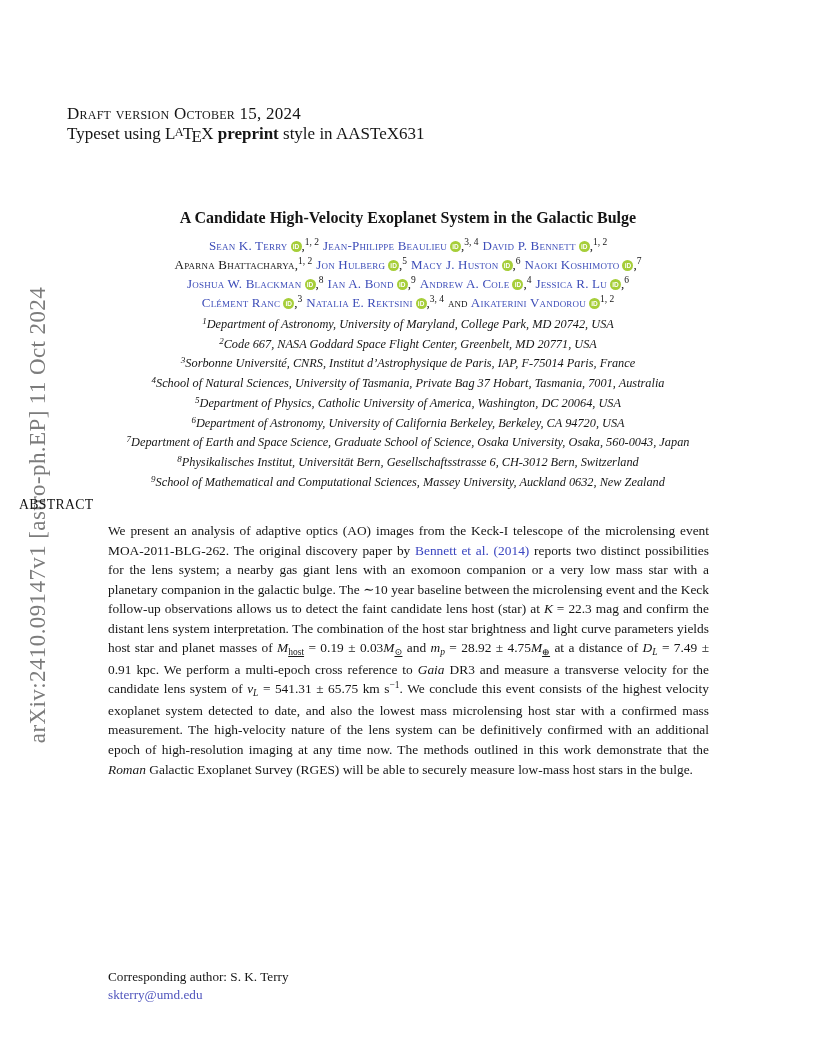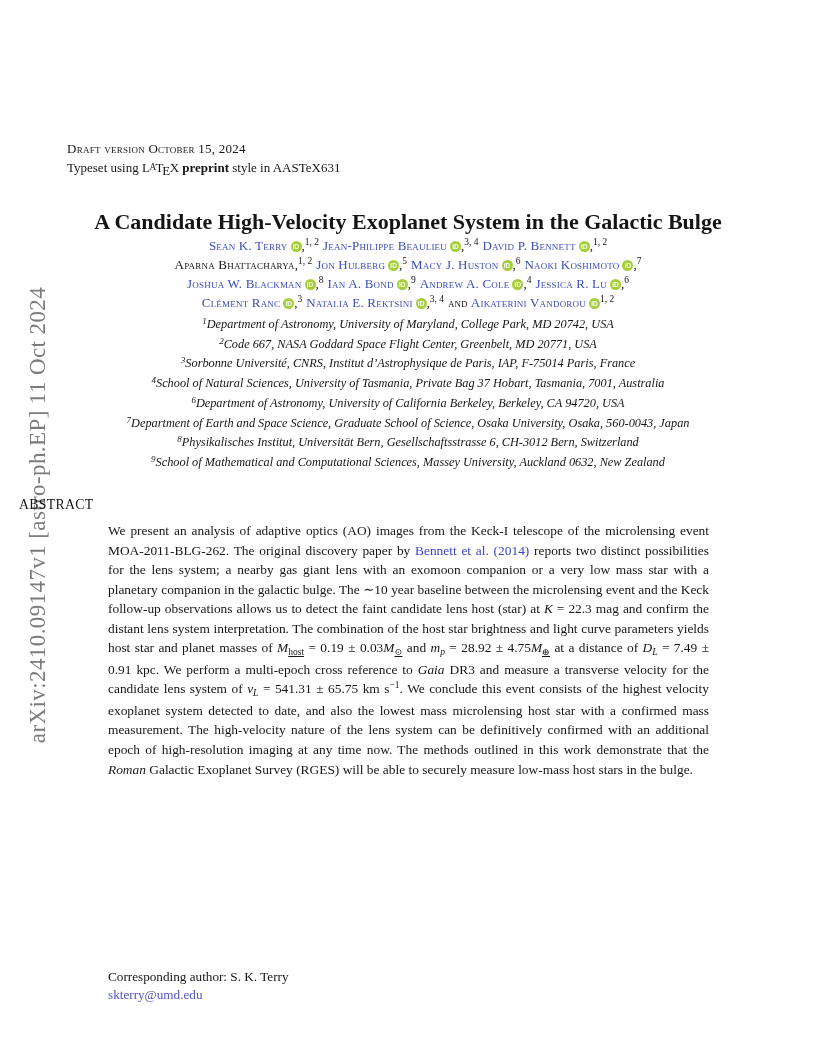--- a/index.html
+++ b/index.html
@@ -4,35 +4,35 @@
 <style>
   html,body{margin:0;padding:0;background:#ffffff;}
   .page{position:relative;width:816px;height:1056px;background:#ffffff;overflow:hidden;
         font-family:"Liberation Serif","DejaVu Serif",serif;color:#151515;}
 
   
   .arxiv-sidebar{position:absolute;left:38px;top:515px;transform:translate(-50%,-50%) rotate(-90deg);
         white-space:nowrap;font-size:23px;color:#7c7c7c;letter-spacing:0.4px;}
 
   
-  .header{position:absolute;left:67px;top:105px;font-size:13px;line-height:18px;margin-top:35px;}
+  .header{position:absolute;left:67px;top:105px;font-size:17px;line-height:18px;}
   .header-line1{font-variant:small-caps;letter-spacing:0.25px;}
   .seg-bold,.seg-b{font-weight:bold;}
   .seg-italic,.seg-i{font-style:italic;}
   .seg-math{font-style:italic;}
   .seg-link{color:#3a45c0;}
   .seg-sub{font-size:9.5px;position:relative;top:3px;text-decoration:underline;}
   .seg-subi{font-size:9.5px;position:relative;top:3px;font-style:italic;}
   .seg-sup{font-size:9.5px;position:relative;top:-5px;}
   .lx-a{text-transform:uppercase;font-size:0.72em;vertical-align:0.26em;margin:0 -0.07em 0 -0.05em;}
   .lx-e{text-transform:uppercase;vertical-align:-0.18em;margin:0 -0.04em 0 -0.1em;}
 
   
   .title{position:absolute;top:209px;left:0;width:100%;text-align:center;
-         font-weight:bold;font-size:22px;}
+         font-weight:bold;font-size:16px;}
 
   
   .authors{position:absolute;top:237px;left:0;width:100%;text-align:center;
            font-size:13px;}
   .author-line{line-height:17px;}
   .author{margin:0 2px;white-space:nowrap;}
   .author-name{font-variant:small-caps;letter-spacing:0.2px;}
   .author-name.linked{color:#3c4cb8;}
   .and-prefix{font-variant:small-caps;color:#151515;}
   .author-sup{font-size:9.5px;position:relative;top:-5px;color:#151515;margin-top:28px;}
@@ -78,20 +78,21 @@
       <div class="author-line"><span class="author"><span class="author-name">Aparna Bhattacharya</span><span>,</span><span class="author-sup">1, 2</span></span><span class="author"><span class="author-name linked">Jon Hulberg</span><span class="orcid-icon">iD</span><span>,</span><span class="author-sup">5</span></span><span class="author"><span class="author-name linked">Macy J. Huston</span><span class="orcid-icon">iD</span><span>,</span><span class="author-sup">6</span></span><span class="author"><span class="author-name linked">Naoki Koshimoto</span><span class="orcid-icon">iD</span><span>,</span><span class="author-sup">7</span></span></div>
       <div class="author-line"><span class="author"><span class="author-name linked">Joshua W. Blackman</span><span class="orcid-icon">iD</span><span>,</span><span class="author-sup">8</span></span><span class="author"><span class="author-name linked">Ian A. Bond</span><span class="orcid-icon">iD</span><span>,</span><span class="author-sup">9</span></span><span class="author"><span class="author-name linked">Andrew A. Cole</span><span class="orcid-icon">iD</span><span>,</span><span class="author-sup">4</span></span><span class="author"><span class="author-name linked">Jessica R. Lu</span><span class="orcid-icon">iD</span><span>,</span><span class="author-sup">6</span></span></div>
       <div class="author-line"><span class="author"><span class="author-name linked">Clément Ranc</span><span class="orcid-icon">iD</span><span>,</span><span class="author-sup">3</span></span><span class="author"><span class="author-name linked">Natalia E. Rektsini</span><span class="orcid-icon">iD</span><span>,</span><span class="author-sup">3, 4</span></span><span class="author"><span class="and-prefix">and </span><span class="author-name linked">Aikaterini Vandorou</span><span class="orcid-icon">iD</span><span class="author-sup">1, 2</span></span></div>
     </div>
 
   <div class="affiliations">
       <div class="affiliation"><span class="affil-sup">1</span><span>Department of Astronomy, University of Maryland, College Park, MD 20742, USA</span></div>
       <div class="affiliation"><span class="affil-sup">2</span><span>Code 667, NASA Goddard Space Flight Center, Greenbelt, MD 20771, USA</span></div>
       <div class="affiliation"><span class="affil-sup">3</span><span>Sorbonne Université, CNRS, Institut d’Astrophysique de Paris, IAP, F-75014 Paris, France</span></div>
       <div class="affiliation"><span class="affil-sup">4</span><span>School of Natural Sciences, University of Tasmania, Private Bag 37 Hobart, Tasmania, 7001, Australia</span></div>
+      <div class="affiliation"><span class="affil-sup">5</span><span>Department of Physics, Catholic University of America, Washington, DC 20064, USA</span></div>
       <div class="affiliation"><span class="affil-sup">6</span><span>Department of Astronomy, University of California Berkeley, Berkeley, CA 94720, USA</span></div>
       <div class="affiliation"><span class="affil-sup">7</span><span>Department of Earth and Space Science, Graduate School of Science, Osaka University, Osaka, 560-0043, Japan</span></div>
       <div class="affiliation"><span class="affil-sup">8</span><span>Physikalisches Institut, Universität Bern, Gesellschaftsstrasse 6, CH-3012 Bern, Switzerland</span></div>
       <div class="affiliation"><span class="affil-sup">9</span><span>School of Mathematical and Computational Sciences, Massey University, Auckland 0632, New Zealand</span></div>
     </div>
 
   <div class="abstract-heading">ABSTRACT</div>
 
   <div class="abstract-body"><span class="seg-normal">We present an analysis of adaptive optics (AO) images from the Keck-I telescope of the microlensing event MOA-2011-BLG-262.  The original discovery paper by </span><span class="seg-link">Bennett et al. (2014)</span><span class="seg-normal"> reports two distinct possibilities for the lens system; a nearby gas giant lens with an exomoon companion or a very low mass star with a planetary companion in the galactic bulge.  The ∼10 year baseline between the microlensing event and the Keck follow-up observations allows us to detect the faint candidate lens host (star) at </span><span class="seg-math">K</span><span class="seg-normal"> = 22.3 mag and confirm the distant lens system interpretation. The combination of the host star brightness and light curve parameters yields host star and planet masses of </span><span class="seg-math">M</span><span class="seg-sub">host</span><span class="seg-normal"> = 0.19 ± 0.03</span><span class="seg-math">M</span><span class="seg-sub">⊙</span><span class="seg-normal"> and </span><span class="seg-math">m</span><span class="seg-subi">p</span><span class="seg-normal"> = 28.92 ± 4.75</span><span class="seg-math">M</span><span class="seg-sub">⊕</span><span class="seg-normal"> at a distance of </span><span class="seg-math">D</span><span class="seg-subi">L</span><span class="seg-normal"> = 7.49 ± 0.91 kpc. We perform a multi-epoch cross reference to </span><span class="seg-italic">Gaia</span><span class="seg-normal"> DR3 and measure a transverse velocity for the candidate lens system of </span><span class="seg-math">v</span><span class="seg-subi">L</span><span class="seg-normal"> = 541.31 ± 65.75 km s</span><span class="seg-sup">−1</span><span class="seg-normal">. We conclude this event consists of the highest velocity exoplanet system detected to date, and also the lowest mass microlensing host star with a confirmed mass measurement. The high-velocity nature of the lens system can be definitively confirmed with an additional epoch of high-resolution imaging at any time now. The methods outlined in this work demonstrate that the </span><span class="seg-italic">Roman</span><span class="seg-normal"> Galactic Exoplanet Survey (RGES) will be able to securely measure low-mass host stars in the bulge.</span></div>
 

